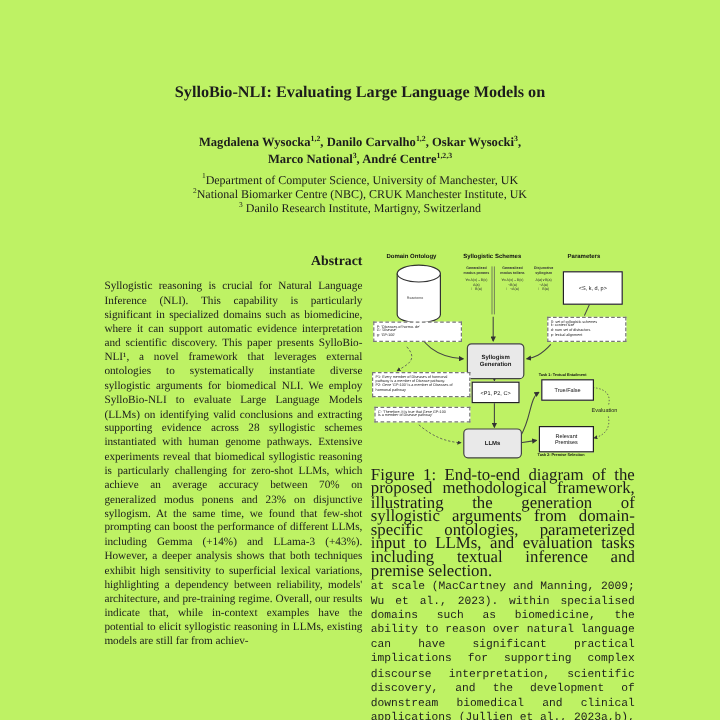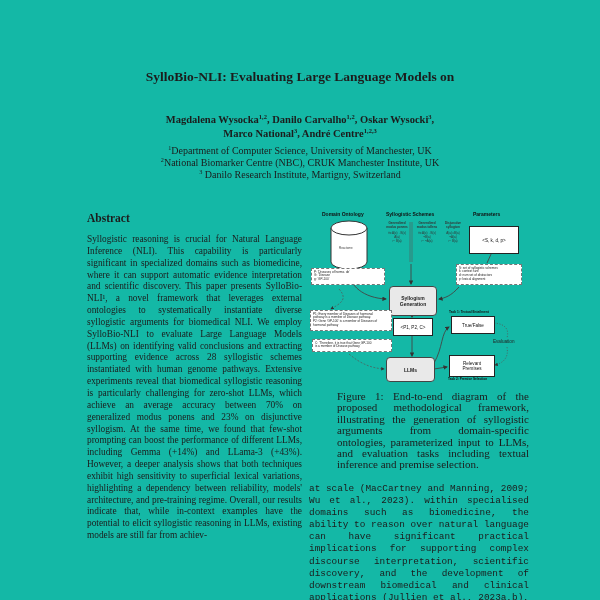--- a/index.html
+++ b/index.html
@@ -1,45 +1,45 @@
 <!DOCTYPE html>
 <html><head>
 <meta charset="utf-8">
 <style>
   html,body{margin:0;padding:0;background:#ffffff;}
   body{width:600px;height:600px;overflow:hidden;position:relative;
        font-family:"Liberation Serif", serif;color:#1c1c1c;}
-  .page{position:absolute;inset:0;background:#14b8a6;}
+  .page{position:absolute;inset:0;background:#bef264;}
   .title{position:absolute;left:0;top:68px;width:600px;text-align:center;
          font-weight:bold;font-size:13.5px;line-height:17px;}
   .authors{position:absolute;left:0;top:113px;width:600px;text-align:center;
            font-weight:bold;font-size:10.5px;line-height:13.5px;}
   .affils{position:absolute;left:0;top:145px;width:600px;text-align:center;
           font-size:10px;line-height:12px;}
   sup{font-size:0.62em;vertical-align:super;line-height:0;}
   .col-left{position:absolute;left:87px;top:212px;width:215px;}
-  .abstract-head{text-align:left;font-weight:bold;font-size:11.5px;margin-bottom:10px;}
+  .abstract-head{text-align:right;font-weight:bold;font-size:11.5px;margin-bottom:10px;}
   .abstract-body{font-size:9.35px;line-height:11.85px;text-align:justify;}
   .col-right{position:absolute;left:309px;top:206px;width:220px;}
   .fig{position:relative;width:220px;height:182px;font-family:"Liberation Sans",sans-serif;}
   .fig .hdr{position:absolute;font-size:5px;font-weight:bold;color:#111;white-space:nowrap;}
   .fig .tinybox{position:absolute;border:0.6px dashed #777;background:#fff;
                 font-size:3.1px;line-height:3.9px;color:#222;padding:1.5px 2px;}
   .fig .solidbox{position:absolute;border:1px solid #222;background:#fff;
                  display:flex;align-items:center;justify-content:center;text-align:center;
                  font-size:4.6px;color:#111;}
   .fig .roundbox{position:absolute;border:1px solid #444;background:#e9e9e9;border-radius:4px;
                  display:flex;align-items:center;justify-content:center;text-align:center;
                  font-size:5px;font-weight:bold;color:#222;line-height:6px;}
   .fig .tasklabel{position:absolute;font-size:3.2px;font-weight:bold;color:#111;white-space:nowrap;}
   .fig .evaluation{position:absolute;font-size:4.6px;color:#222;}
   .fig .schemecol{position:absolute;width:24px;font-size:3px;line-height:3.8px;color:#333;text-align:center;}
   .fig .schemecol .sctitle{font-weight:bold;margin-bottom:2.5px;}
   .fig svg{position:absolute;left:0;top:0;}
-  .caption{margin-top:3px;font-size:11px;line-height:11.4px;text-align:justify;margin-left:28px;}
+  .caption{margin-top:3px;font-size:14px;line-height:11.4px;text-align:justify;}
   .intro{position:absolute;left:309px;top:483px;width:220px;
          font-size:9.4px;line-height:12.1px;text-align:justify;font-family:Liberation Mono, monospace;}
   .cyl-label{position:absolute;font-size:3px;color:#444;}
 </style>
 </head>
 <body>
 
 <div class="page">
 
   <div class="title">

